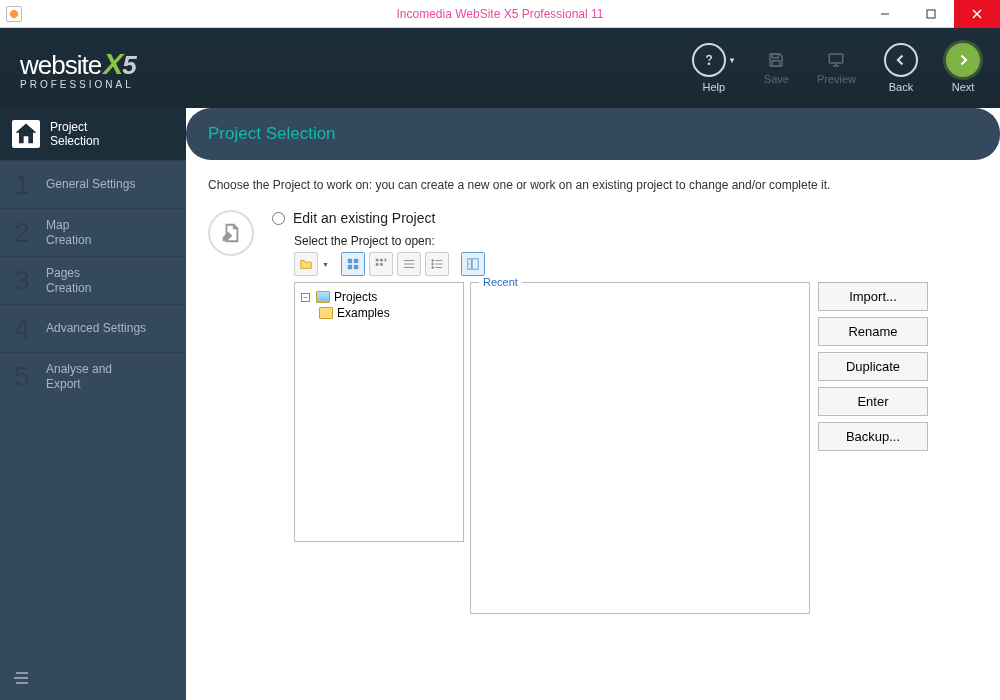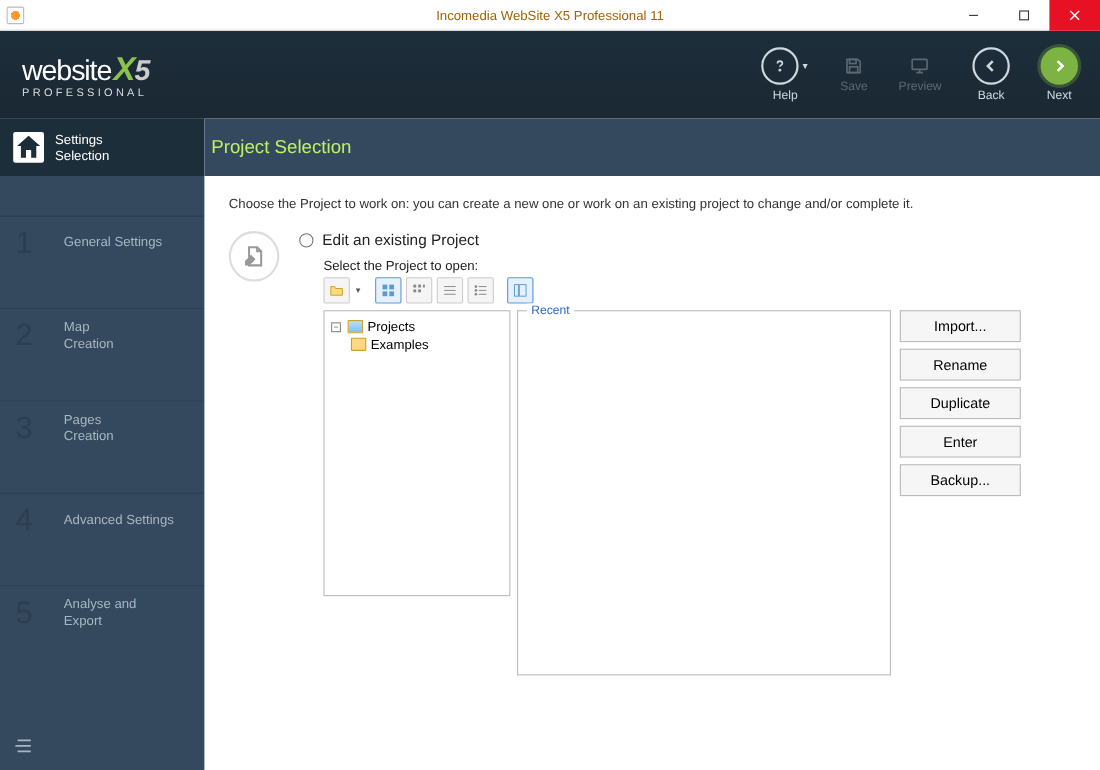--- a/index.html
+++ b/index.html
@@ -1,21 +1,21 @@
 <!DOCTYPE html>
 <html><head>
 <meta charset="utf-8">
 <style>
 * { box-sizing: border-box; margin: 0; padding: 0; }
 body { font-family: "Segoe UI", Tahoma, sans-serif; font-size: 12px; background: #fff; width: 1000px; height: 700px; overflow: hidden; }
 
 
 .titlebar { height: 28px; background: #fff; border-bottom: 1px solid #d0d0d0; display: flex; align-items: center; position: relative; }
 .titlebar .appicon { width: 16px; height: 16px; margin: 0 6px; background: radial-gradient(circle,#ff9933 40%,#fff 42%); border:1px solid #bbb; border-radius:2px;}
-.titlebar .title { position:absolute; left:0; right:0; text-align:center; color:#a16207; font-size:12px; pointer-events:none;}
+.titlebar .title { position:absolute; left:0; right:0; text-align:center; color:#ec4899; font-size:12px; pointer-events:none;}
 .winbtns { margin-left:auto; display:flex; }
 .winbtn { width:46px; height:28px; display:flex; align-items:center; justify-content:center; color:#333;}
 .winbtn.close { background:#e81123; color:#fff; }
 .winbtn svg { width:10px; height:10px; }
 
 
 .header { height:80px; background:linear-gradient(#1d2e3b,#1a2832); display:flex; align-items:center; padding:0 20px; }
 .logo { color:#fff; display:flex; flex-direction:column; }
 .logo-top { font-size:26px; font-weight:300; letter-spacing:-1px; display:flex; align-items:baseline;}
 .logo-top .ws { font-weight:400;}
@@ -31,27 +31,27 @@
 .tbtn svg { width:18px; height:18px; }
 .help-wrap { display:flex; align-items:center; gap:2px;}
 .help-wrap .drop { color:#cfd8de; font-size:8px;}
 
 
 .body { display:flex; height:calc(700px - 28px - 80px); }
 .sidebar { width:186px; background:#34495e; display:flex; flex-direction:column;}
 .sidehead { background:#1d2e3b; height:52px; display:flex; align-items:center; padding:0 12px; gap:10px;}
 .sidehead .home { width:28px; height:28px; background:#fff; border-radius:2px; display:flex; align-items:center; justify-content:center; color:#1d2e3b;}
 .sidehead .txt { color:#fff; font-size:12px; line-height:1.2;}
-.step { height:48px; display:flex; align-items:center; padding:12px 12px; gap:26px; color:#a8b6c2; border-top:1px solid rgba(0,0,0,.15); cursor:pointer;margin-top:36px;}
+.step { height:48px; display:flex; align-items:center; padding:12px 12px; gap:14px; color:#a8b6c2; border-top:1px solid rgba(0,0,0,.15); cursor:pointer;}
 .step .num { font-size:28px; font-weight:300; color:#2c3e50; width:20px; text-align:center;}
 .step .lbl { font-size:12px; line-height:1.2; color:#a8b6c2;}
 .sidebar .collapse { margin-top:auto; padding:12px; color:#a8b6c2;}
 
 .content { flex:1; background:#fff; display:flex; flex-direction:column; }
-.ctitlebar { height:52px; background:#34495e; color:#bef264; display:flex; align-items:center; padding:0 6px; font-size:17px;}
+.ctitlebar { height:52px; background:#34495e; color:#14b8a6; display:flex; align-items:center; padding:0 22px; font-size:17px;border-radius:25px;}
 .cinner { padding:18px 22px 14px 22px; flex:1; overflow:auto;border-radius:21px;}
 .intro { color:#333; margin-bottom:18px; }
 
 
 .sect { display:flex; gap:18px; margin-bottom:16px; align-items:flex-start;}
 .sicon { width:46px; height:46px; border:2px solid #ddd; border-radius:50%; display:flex; align-items:center; justify-content:center; color:#888; flex-shrink:0;}
 .sicon svg { width:22px; height:22px;}
 .sbody { flex:1; }
 .radio-row { display:flex; align-items:center; gap:8px; font-size:14px; font-weight:500; color:#222; margin-bottom:8px;}
 .radio-row input { accent-color:#333;}
@@ -174,21 +174,21 @@
 </div>
 
 <div class="body">
   <div class="sidebar">
     <div class="sidehead">
       <div class="home">
           <svg viewBox="0 0 24 24" fill="#1d2e3b">
             <path d="M12 3l9 8h-3v9h-4v-6h-4v6H6v-9H3z"></path>
           </svg>
         </div>
-      <div class="txt"><span>Settings</span><br><span>Selection</span></div>
+      <div class="txt"><span>Project</span><br><span>Selection</span></div>
     </div>
     <div class="step">
         <div class="num">1</div>
         <div class="lbl">General Settings</div>
       </div>
     <div class="step">
         <div class="num">2</div>
         <div class="lbl" style="white-space:pre-line">Map
 Creation</div>
       </div>

